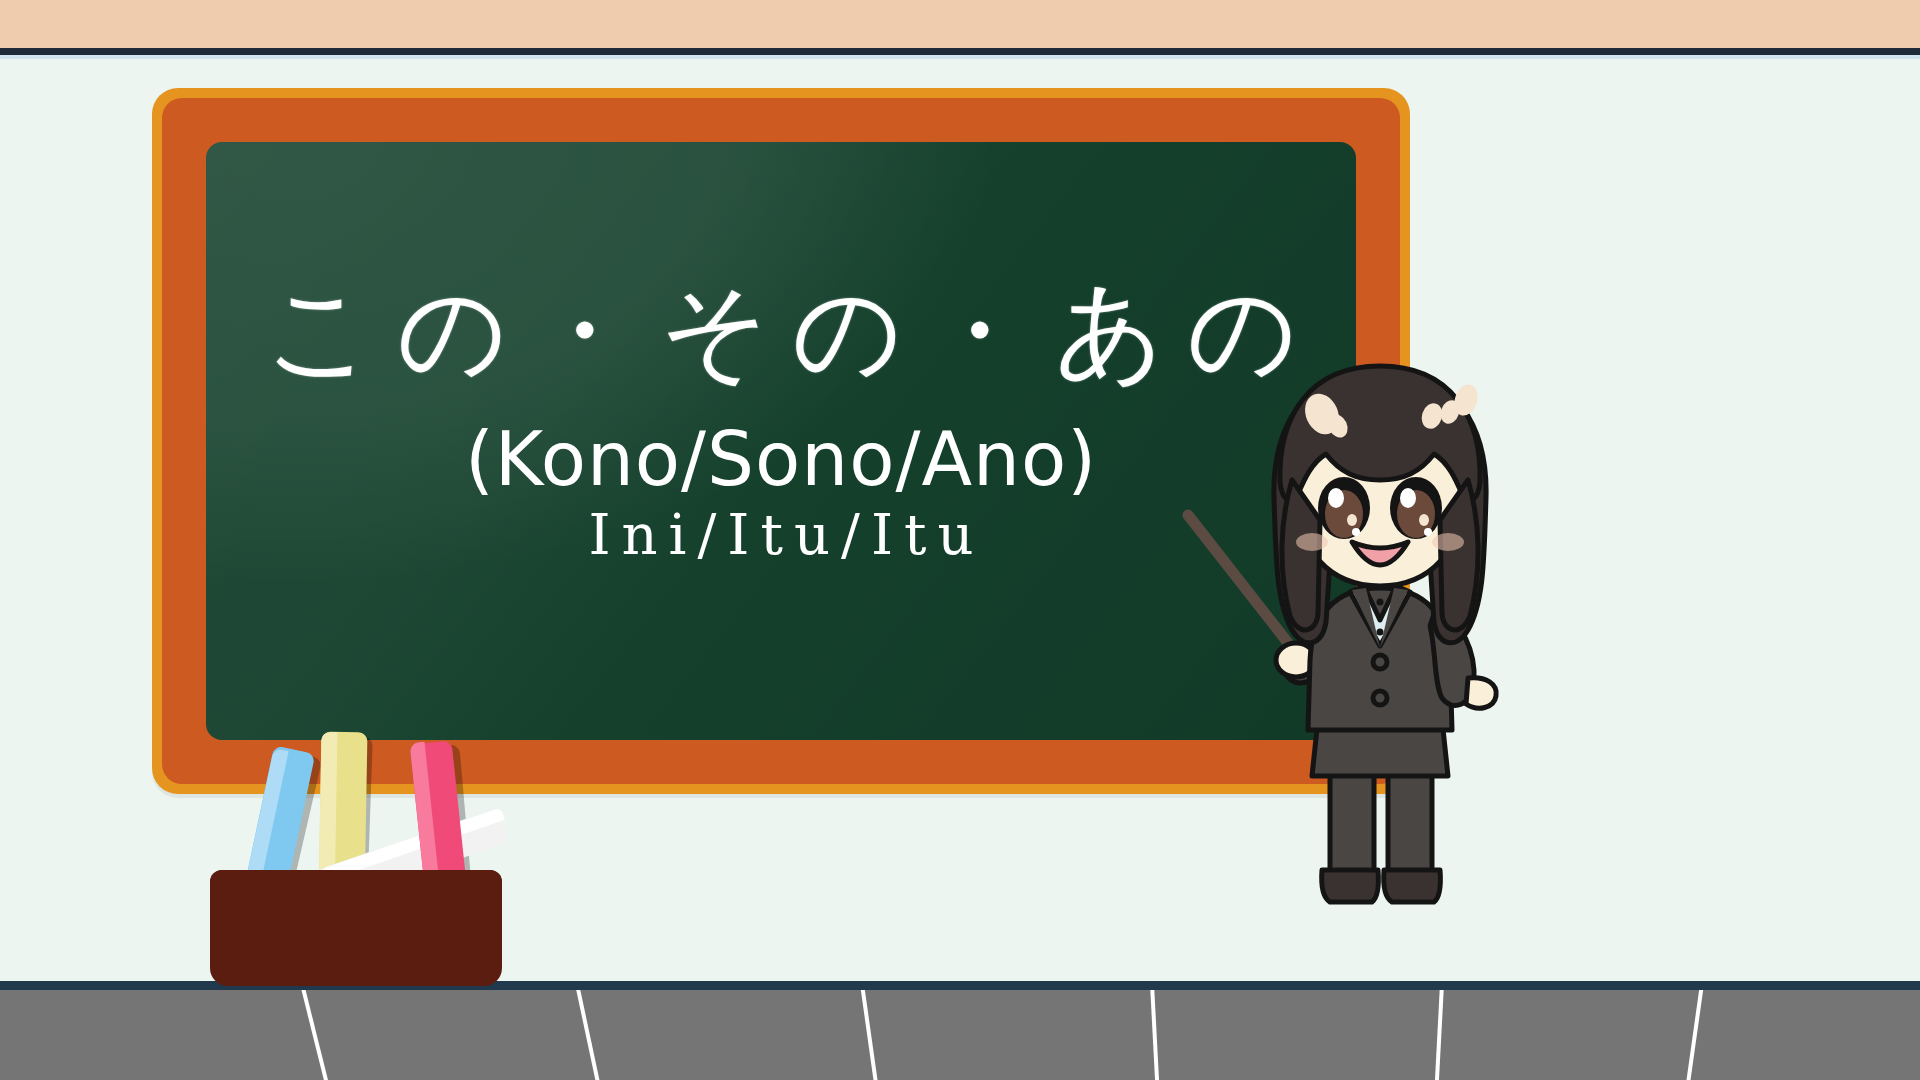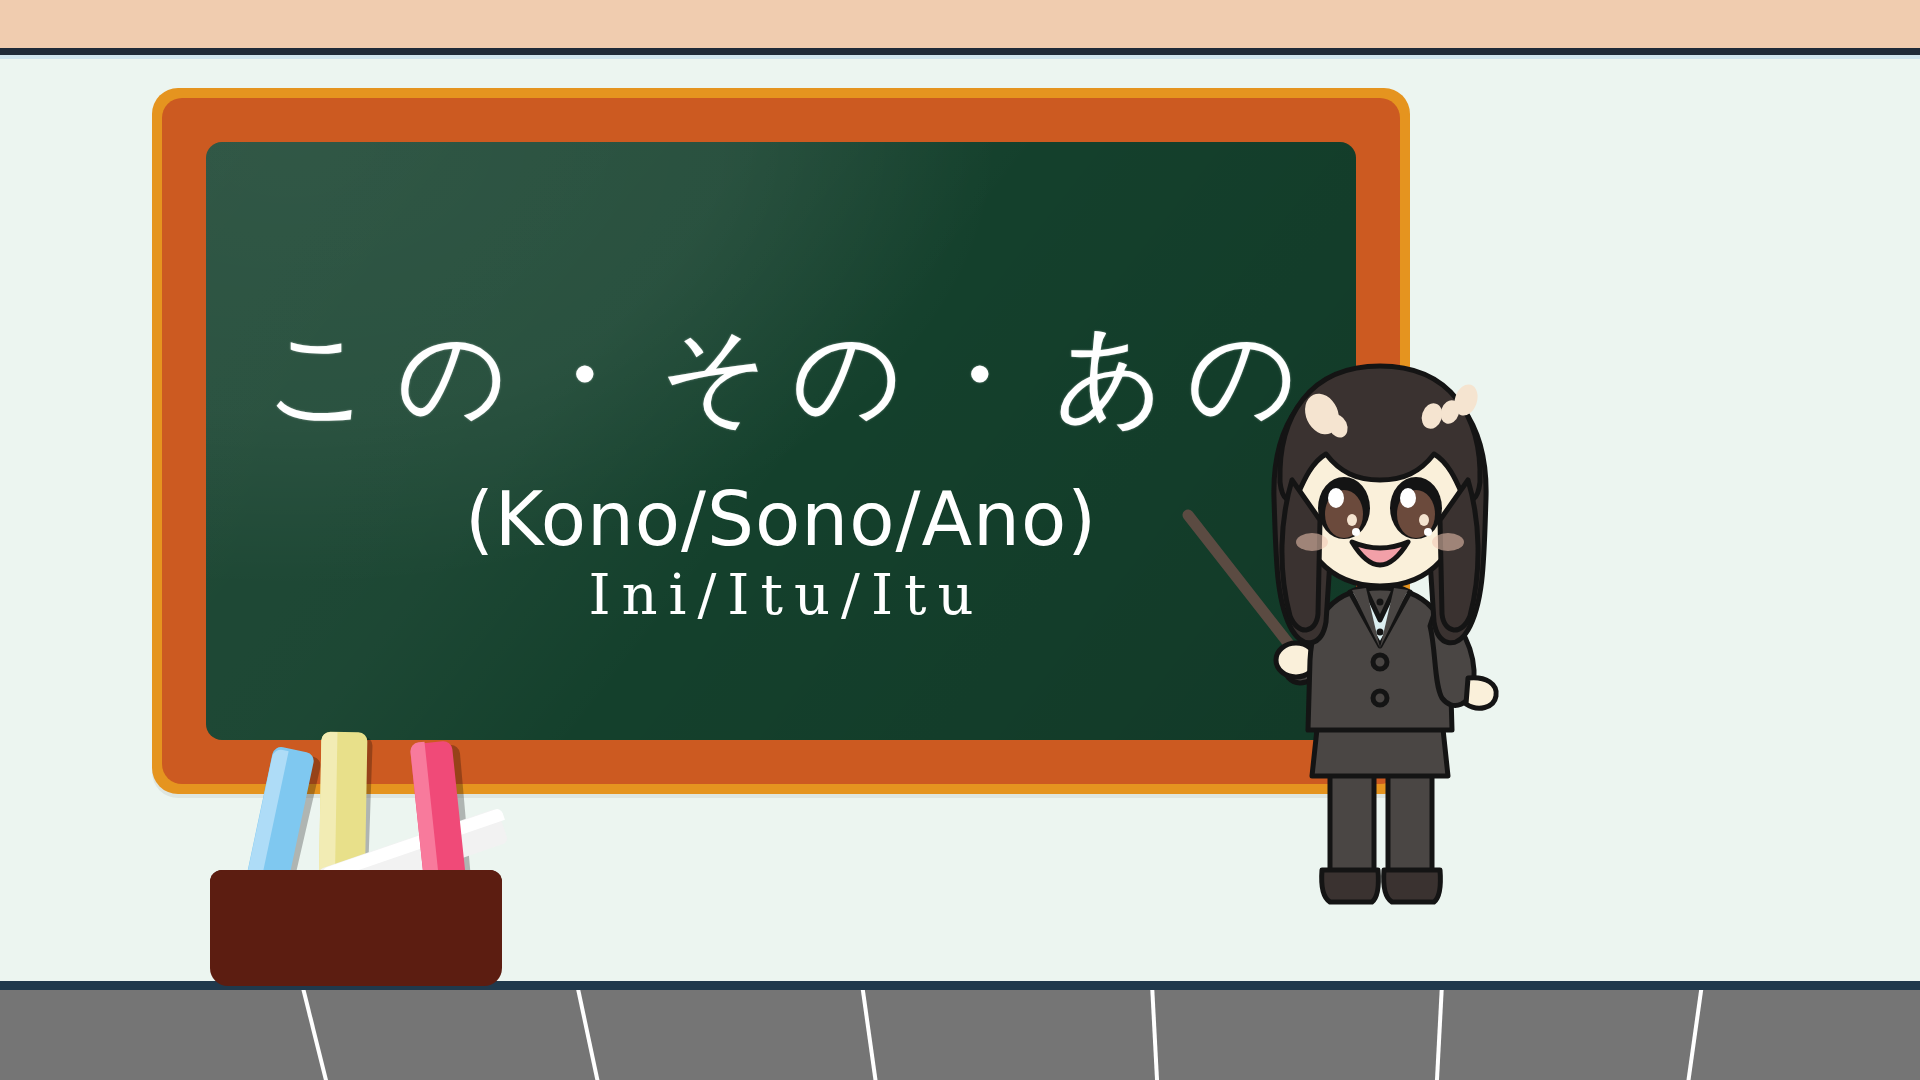--- a/index.html
+++ b/index.html
@@ -83,28 +83,27 @@
   }
   .line-jp {
     font-family:"DejaVu Sans", sans-serif;
     font-size:108px;
     font-weight:400;
     letter-spacing:22px;
     line-height:1.06;
     text-indent:22px;
     white-space:nowrap;
     filter: drop-shadow(0 0 1px rgba(255,255,255,0.35));
-    margin-top: 44px;
   }
   .line-romaji {
     font-family:"DejaVu Sans", sans-serif;
     font-size:74px;
     font-weight:400;
     letter-spacing:1px;
-    margin-top:44px;
+    margin-top:28px;
     white-space:nowrap;
   }
   .line-id {
     font-family:"DejaVu Serif", serif;
     font-size:56px;
     font-weight:400;
     letter-spacing:11px;
     text-indent:11px;
     white-space:nowrap;
   }

